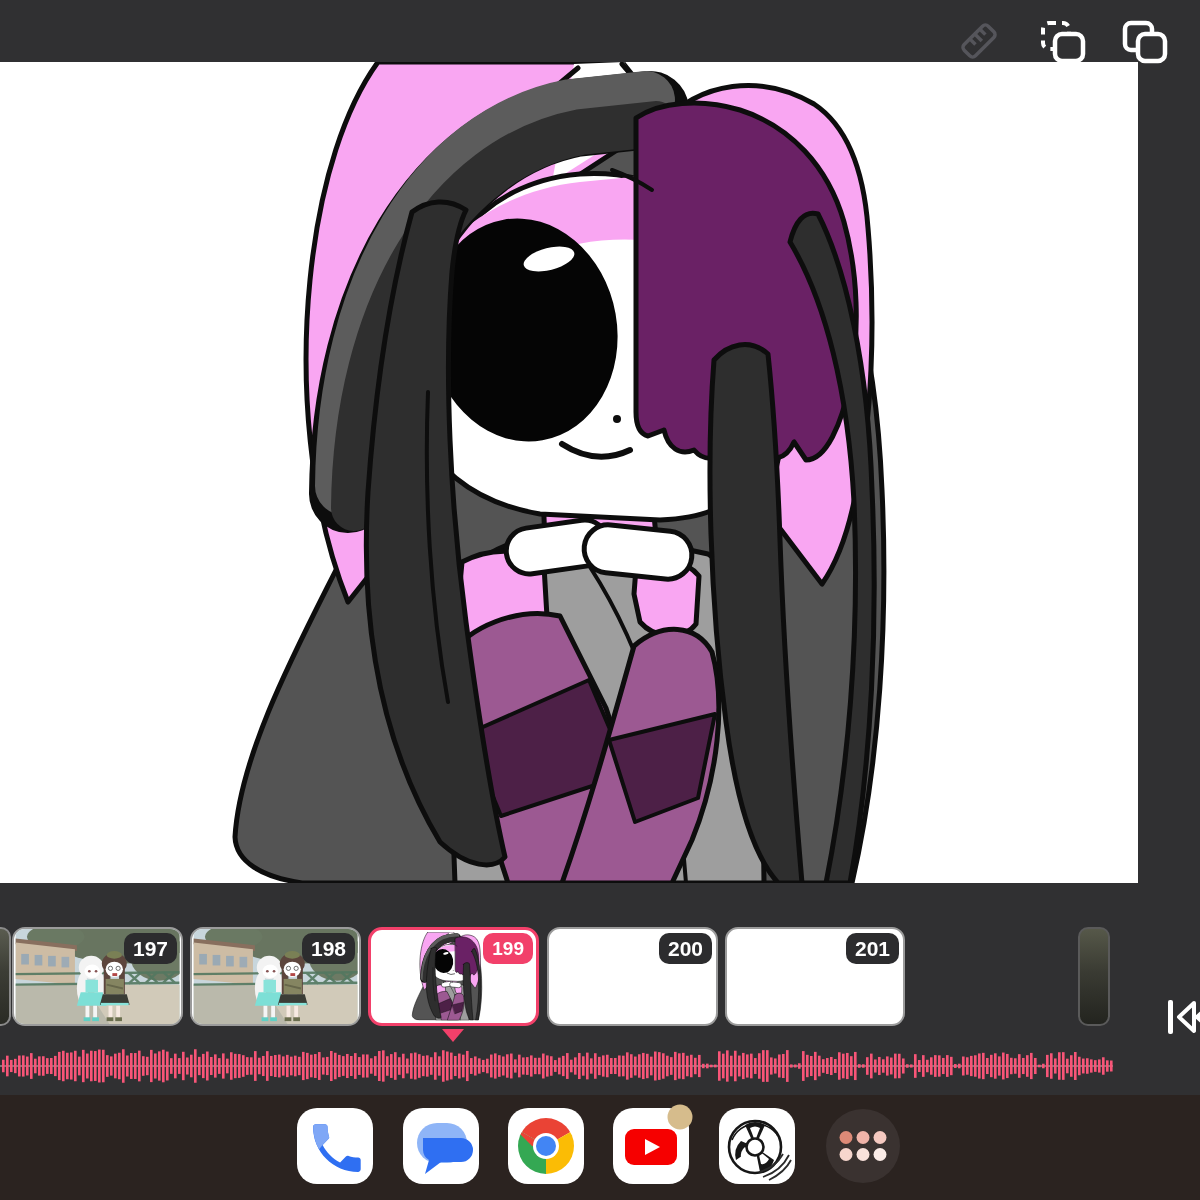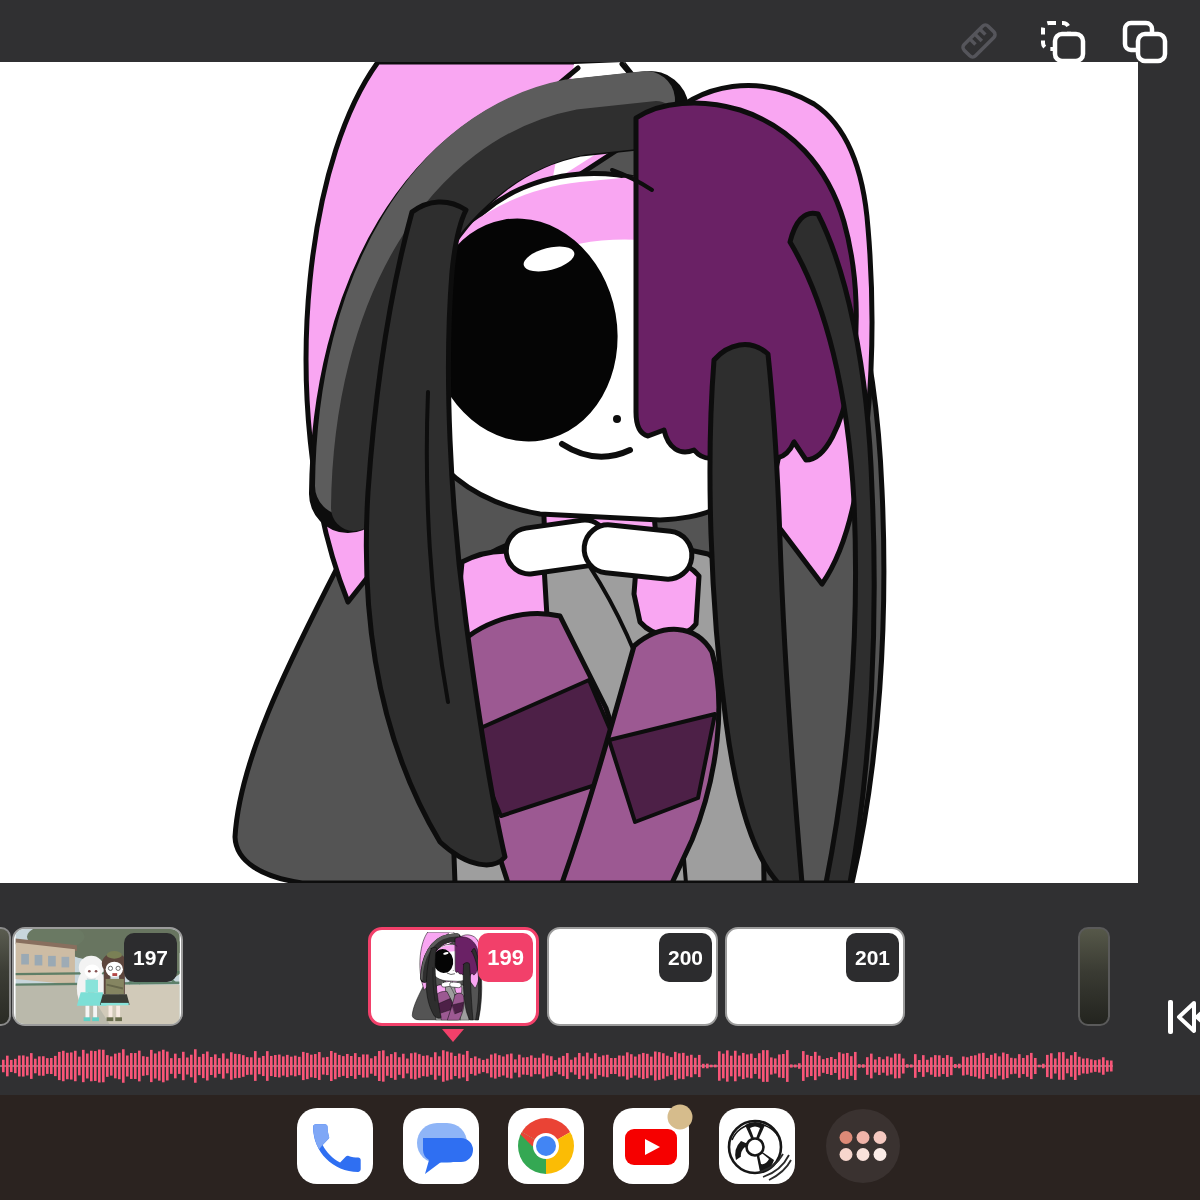--- a/index.html
+++ b/index.html
@@ -12,22 +12,22 @@
   .tb-icon{position:absolute;top:20px;}
   
   .canvas{position:absolute;left:0;top:62px;width:1138px;height:821px;background:#ffffff;overflow:hidden;}
   
   .timeline{position:absolute;left:0;top:895px;width:1200px;height:200px;background:#303032;overflow:hidden;}
   .frame{position:absolute;top:32px;height:99px;width:171px;background:#ffffff;
          border:2px solid #9b9b9b;border-radius:13px;box-sizing:border-box;overflow:hidden;}
   .frame.selected{border:3px solid #f2406a;border-radius:14px;}
   .frame.grad{background:linear-gradient(90deg,#ffffff 52%,#f1f1f1 74%,#c6c6c6 100%);}
   .frame .badge{position:absolute;top:4px;right:4px;background:#2c2c2e;color:#ffffff;
-        font-weight:bold;font-size:21px;line-height:21px;padding:14px 9px;border-radius:10px;text-align:center;}
-  .frame.selected .badge{background:#f2406a;top:3px;right:3px;font-size:22px;}
+        font-weight:bold;font-size:21px;line-height:21px;padding:5px 9px;border-radius:10px;text-align:center;}
+  .frame.selected .badge{background:#f2406a;top:3px;right:3px;font-size:19px;}
   .sliver-l{position:absolute;top:32px;left:0;width:11px;height:99px;border-radius:0 10px 10px 0;
         border:2px solid #8a8a8a;border-left:none;box-sizing:border-box;
         background:linear-gradient(#5a5c50,#3c3d35 45%,#2a2b25);}
   .sliver-r{position:absolute;top:32px;left:1078px;width:32px;height:99px;border-radius:10px;
         border:2px solid #5a5a5a;box-sizing:border-box;
         background:linear-gradient(#565849,#3a3b33 45%,#23241f);}
   .marker{position:absolute;left:442px;top:134px;width:0;height:0;
         border-left:11px solid transparent;border-right:11px solid transparent;
         border-top:13px solid #f2406a;}
   .wave{position:absolute;left:0;top:149px;}
@@ -185,20 +185,26 @@
 <div class="timeline">
   <div class="sliver-l"></div>
 
   <div class="frame" style="left:12px">
     <svg class="thumb-art" viewBox="0 0 171 99">
         <use href="#sceneThumb"></use>
       </svg>
     <div class="badge">197</div>
   </div>
 
+  <div class="frame" style="left:190px">
+    <svg class="thumb-art" viewBox="0 0 171 99">
+        <use href="#sceneThumb"></use>
+      </svg>
+    <div class="badge">198</div>
+  </div>
 
   <div class="frame selected" style="left:368px">
     <svg class="thumb-art" viewBox="-150 -15 1540 855" preserveAspectRatio="xMidYMid meet">
       <use href="#charArt" width="1138" height="821"></use>
     </svg>
     <div class="badge">199</div>
   </div>
 
   <div class="frame" style="left:547px">
     <div class="badge">200</div>

